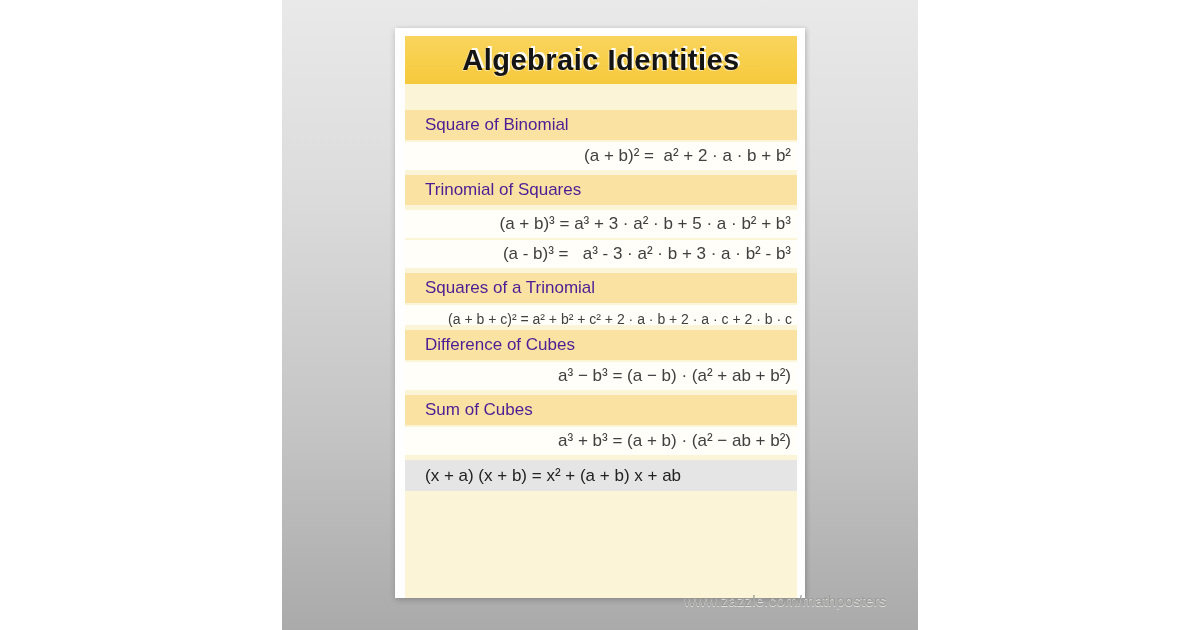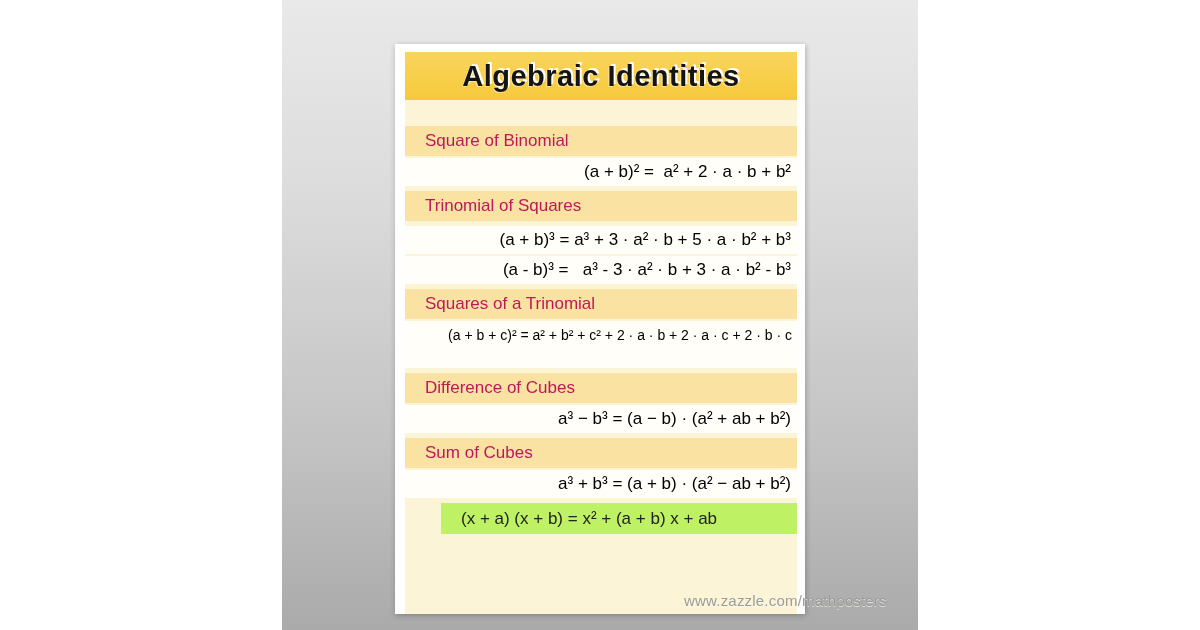--- a/index.html
+++ b/index.html
@@ -11,21 +11,21 @@
     position: relative;
   }
   .wall {
     position: absolute;
     left: 282px; top: 0;
     width: 636px; height: 630px;
     background: linear-gradient(180deg, #e9e9e9 0%, #dcdcdc 30%, #c3c3c3 70%, #aaaaaa 100%);
   }
   .poster {
     position: absolute;
-    left: 395px; top: 44px;
+    left: 395px; top: 28px;
     width: 410px; height: 570px;
     background: #fefefe;
     padding: 8px 8px 0 10px;
     box-shadow: 0 2px 6px rgba(0,0,0,0.18), 2px 0 4px rgba(0,0,0,0.08);
   }
   .poster-inner {
     width: 392px; height: 562px;
     background: #fcf4d6;
   }
   .title-band {
@@ -40,47 +40,46 @@
     letter-spacing: 0.5px;
     color: #141414;
     text-shadow: 2px -2px 0 rgba(255,255,255,0.95), -1px 1px 0 rgba(255,255,255,0.45);
   }
   .section { margin-bottom: 5px; }
   .section-title {
     height: 30px; line-height: 30px;
     background: #fae3a2;
     padding-left: 20px;
     font-size: 17px;
-    color: #be185d;
+    color: #4c1d95;
     margin-bottom: 2px;
   }
   .formula-row {
     height: 28px; line-height: 28px;
     background: #fffef8;
     text-align: right;
     padding-right: 6px;
     font-size: 17px;
-    color: #000000;
+    color: #404040;
     margin-bottom: 2px;
     white-space: pre;
   }
   .formula-row.wide {
-    height: 47px; line-height: 29px;
+    height: 20px; line-height: 29px;
     font-size: 14px;
     padding-right: 5px;
   }
   .footer-row {
     height: 31px; line-height: 31px;
-    background: #bef264;
+    background: #e5e5e5;
     text-align: left;
     padding-left: 20px;
     font-size: 17px;
     color: #222222;
     white-space: pre;
-    margin-left: 36px;
   }
   .watermark {
     position: absolute;
     left: 684px; top: 592px;
     width: 124px;
     font-size: 15px;
     letter-spacing: 0.2px;
     color: #9b9b98;
     text-shadow: 0 1px 0 rgba(255,255,255,0.6);
     white-space: nowrap;

